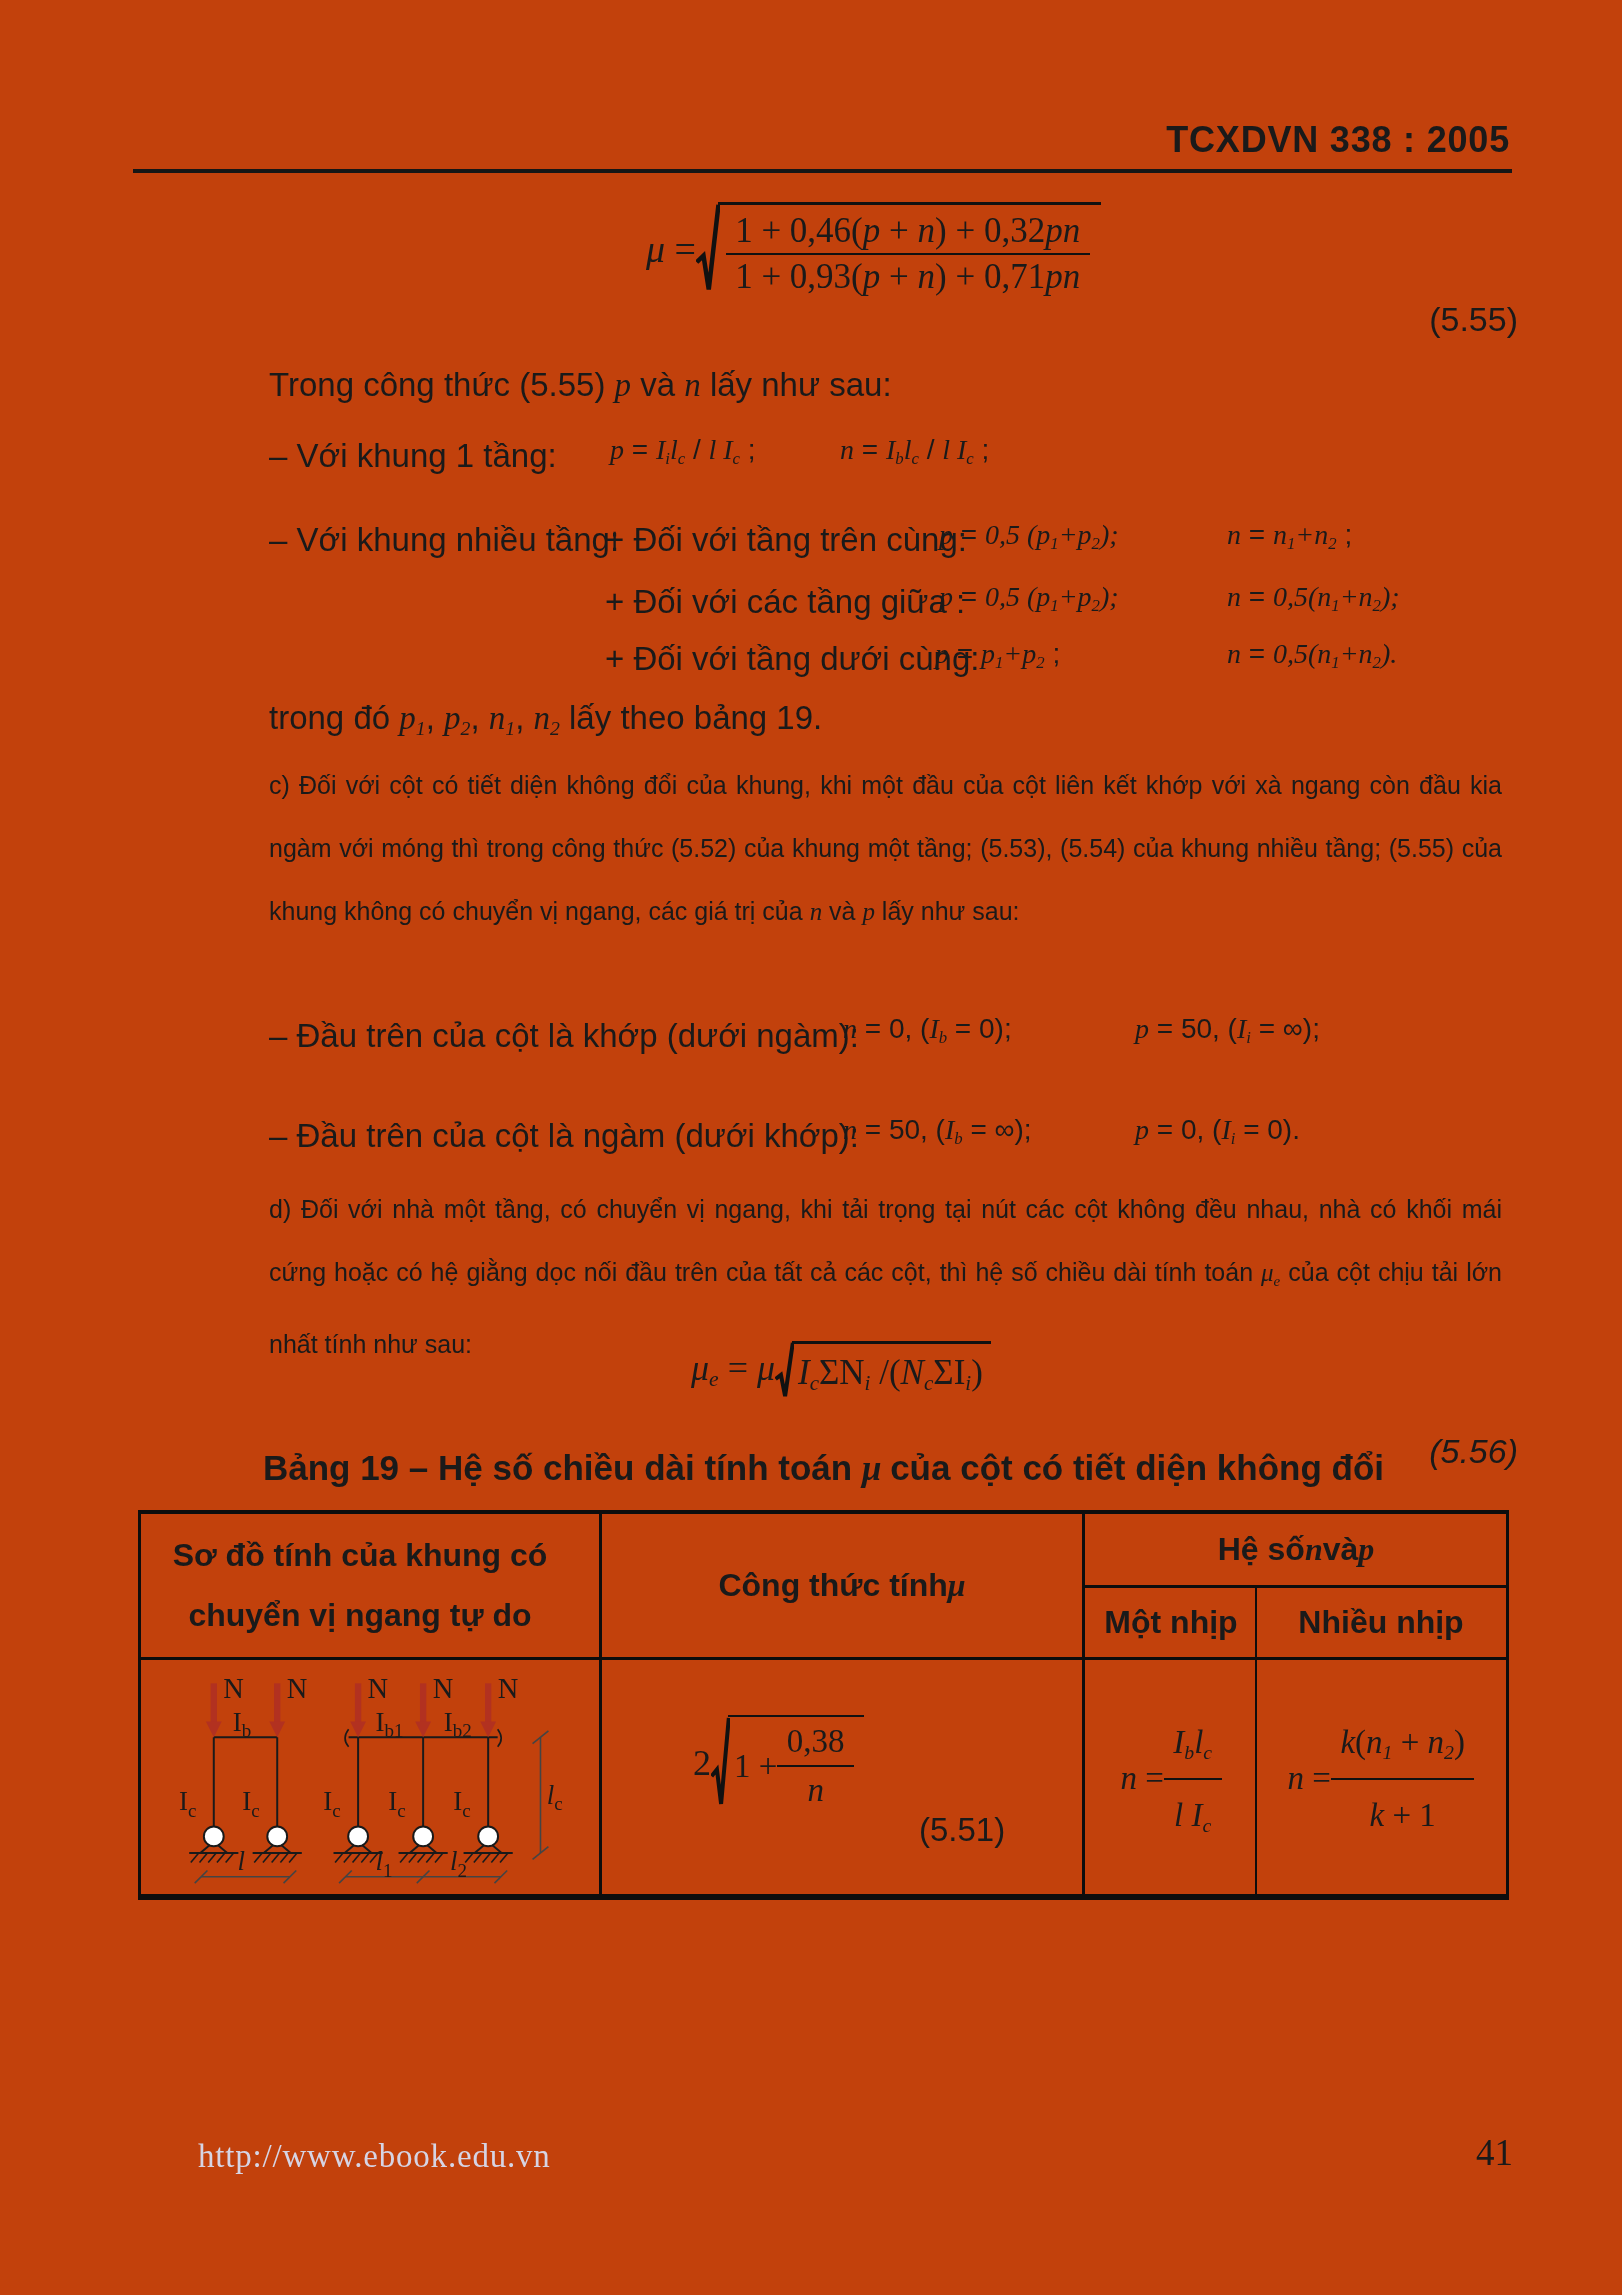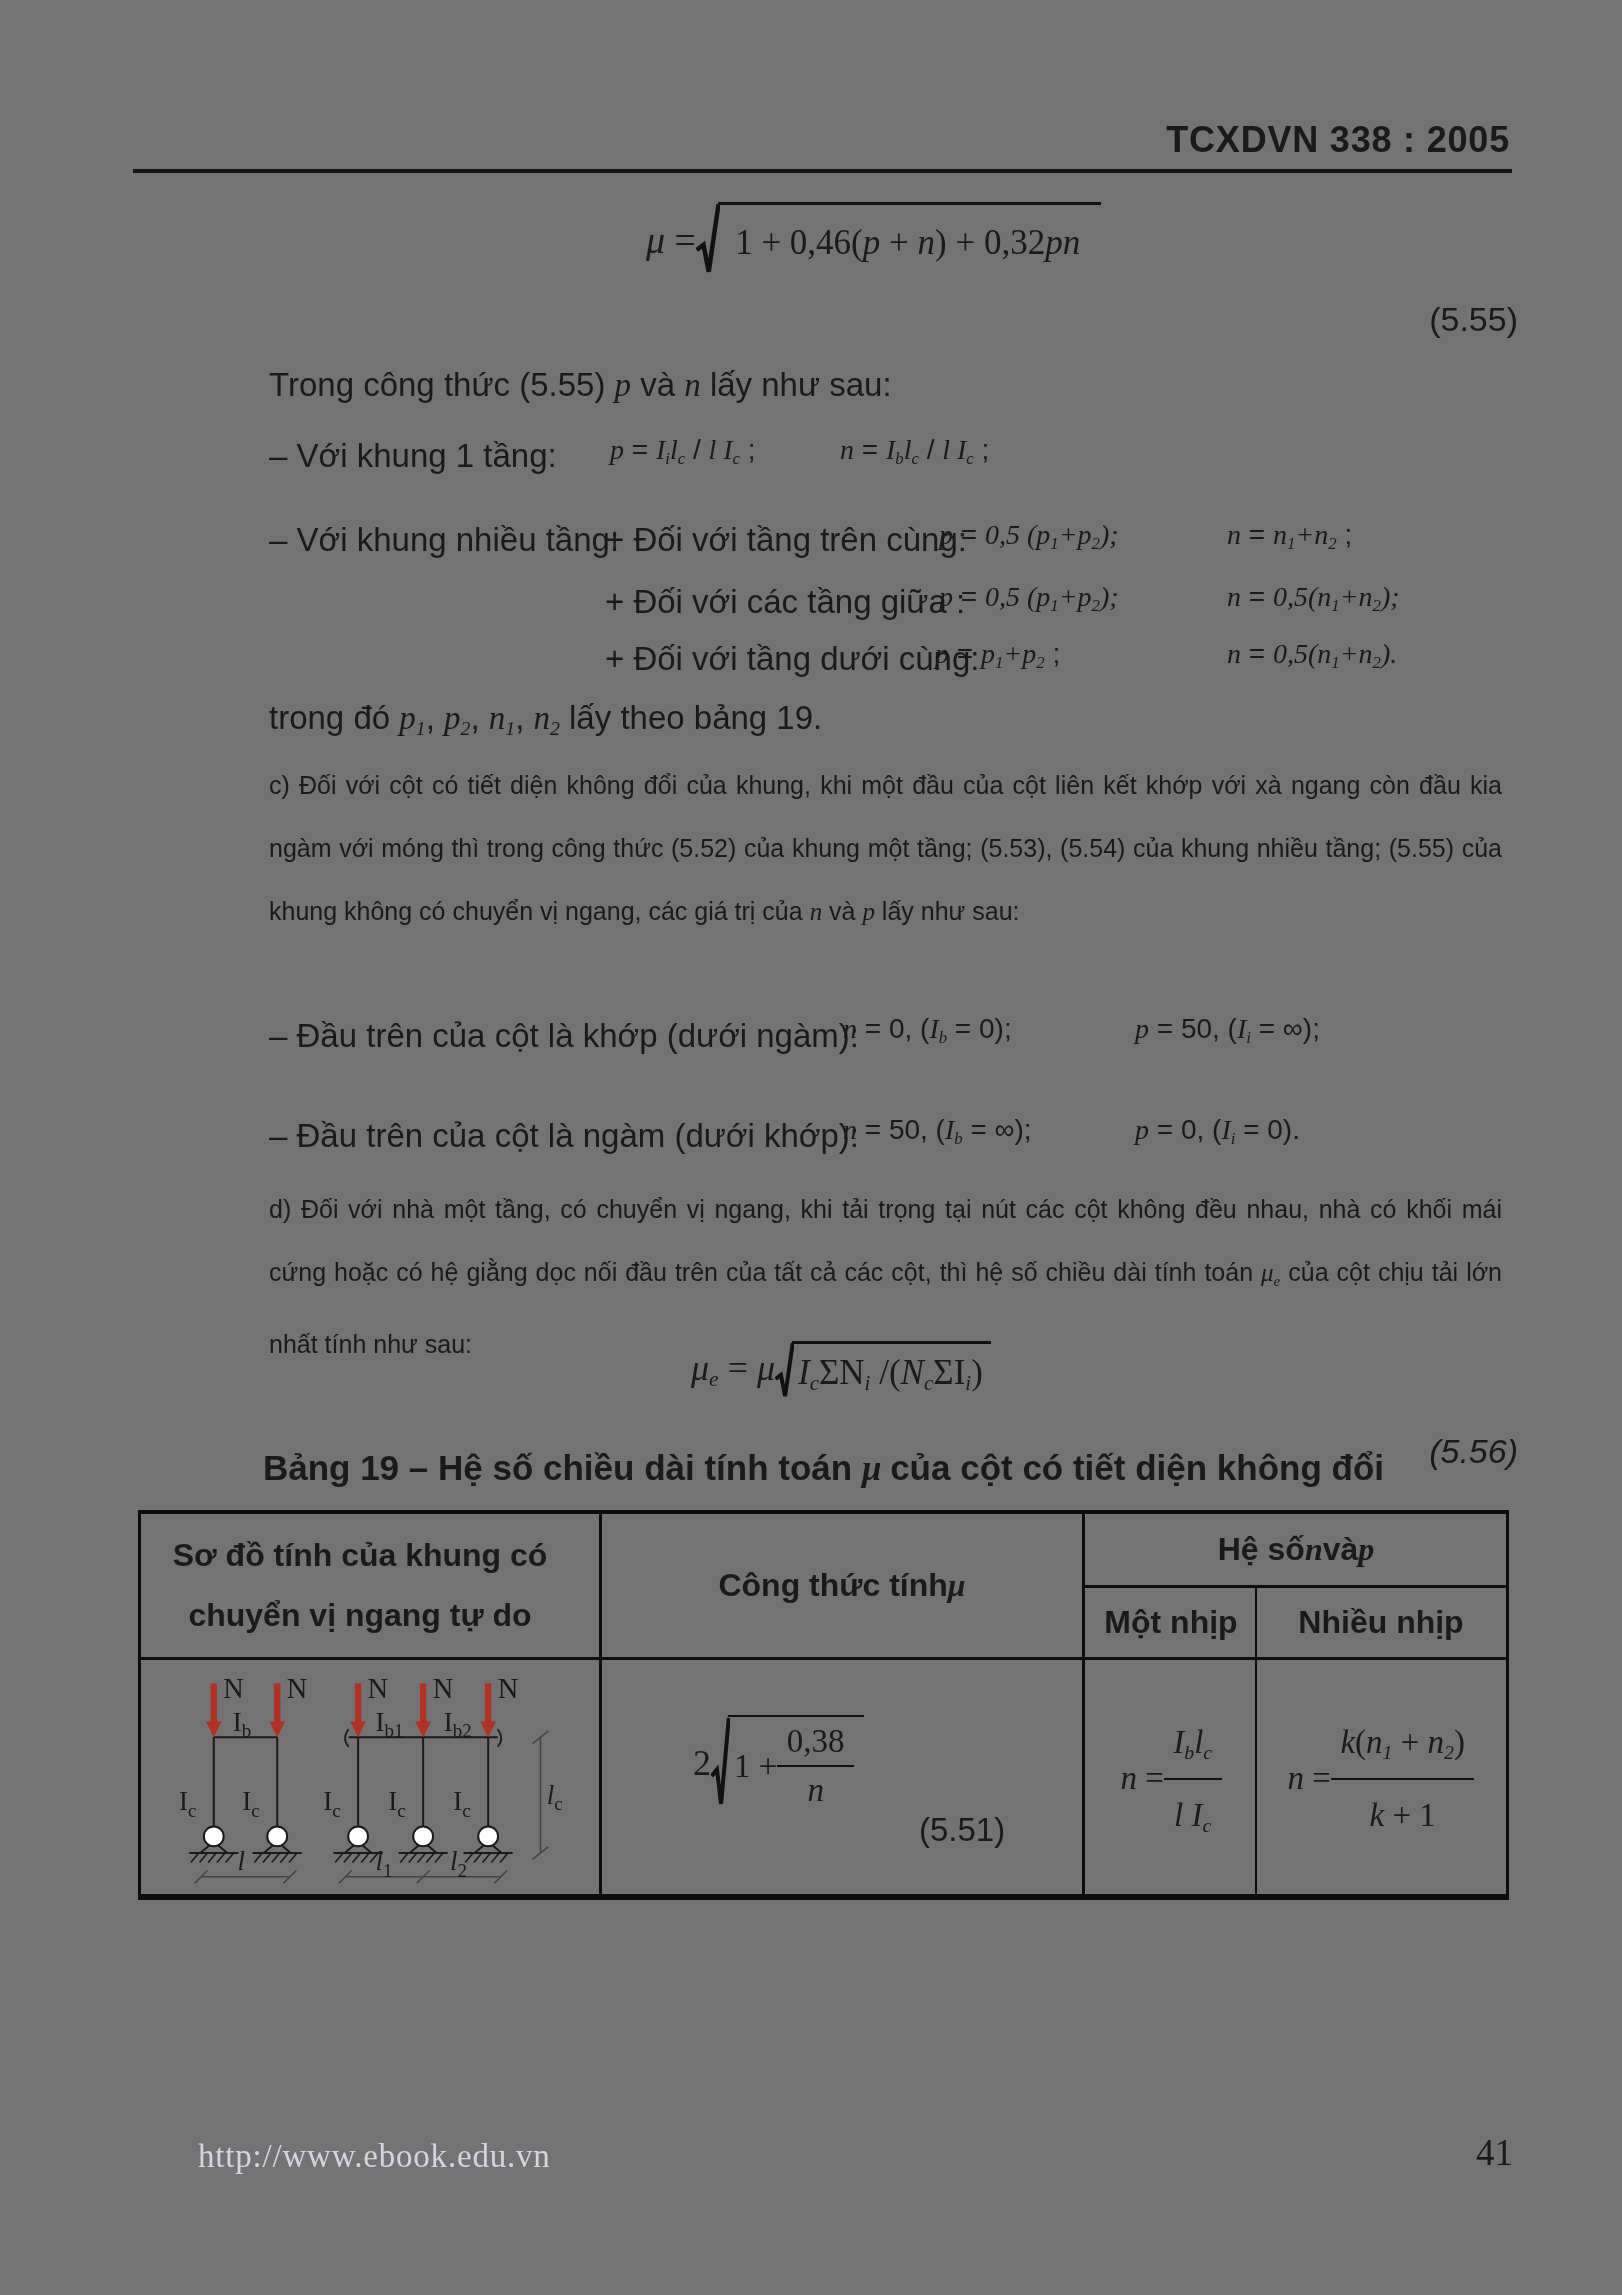--- a/index.html
+++ b/index.html
@@ -1,16 +1,16 @@
 <!DOCTYPE html>
 <html style="font-size:12.7px"><head>
 <meta charset="utf-8">
 <style>
   html,body{margin:0;padding:0;background:#e8e8e8;}
-  #page{position:relative;width:1623px;height:2295px;background:#737373;overflow:hidden;
+  #page{position:relative;width:1623px;height:2295px;background:#c2410c;overflow:hidden;
         font-family:"Liberation Sans",sans-serif;color:#1a1a1a;}
 
   
   .tk-r{font-style:normal;}
   .tk-i{font-family:"Liberation Serif",serif;font-style:italic;}
   .tk-s{font-family:"Liberation Serif",serif;font-style:italic;font-size:0.6em;vertical-align:-0.30em;}
   .tk-b{font-family:"Liberation Sans",sans-serif;font-weight:700;font-style:normal;}
   .tk-bi{font-family:"Liberation Serif",serif;font-weight:700;font-style:italic;}
 
   .math{font-family:"Liberation Serif",serif;font-size:36px;line-height:1;}
@@ -62,20 +62,21 @@
 
   <div class="eqrow" style="left:646px;top:202px;">
     <span class="math" style="font-size:38px;"><span class="tk-i">μ</span><span class="tk-r"> = </span></span>
     <span class="sqrt">
       <svg class="radical" viewBox="0 0 32 100" preserveAspectRatio="none">
         <path d="M1,64 L10,57 L17,93 L30,3" fill="none" stroke="#111" stroke-width="4.5" vector-effect="non-scaling-stroke"></path>
       </svg>
       <span class="sqrt-body">
         <span class="frac math" style="font-size:35px;">
           <span class="num"><span class="tk-r">1 + 0,46(</span><span class="tk-i">p</span><span class="tk-r"> + </span><span class="tk-i">n</span><span class="tk-r">) + 0,32</span><span class="tk-i">pn</span></span>
+          <span class="den"><span class="tk-r">1 + 0,93(</span><span class="tk-i">p</span><span class="tk-r"> + </span><span class="tk-i">n</span><span class="tk-r">) + 0,71</span><span class="tk-i">pn</span></span>
         </span>
       </span>
     </span>
   </div>
   <div class="eqnum" style="top:300px;">(5.55)</div>
 
   <div class="bline" style="left:269px;top:366px;"><span class="tk-r">Trong công thức (5.55) </span><span class="tk-i">p</span><span class="tk-r"> và </span><span class="tk-i">n</span><span class="tk-r"> lấy như sau:</span></div>
 
   <div>
     <div class="bline" style="left:269px;top:437px;">– Với khung 1 tầng:</div>

